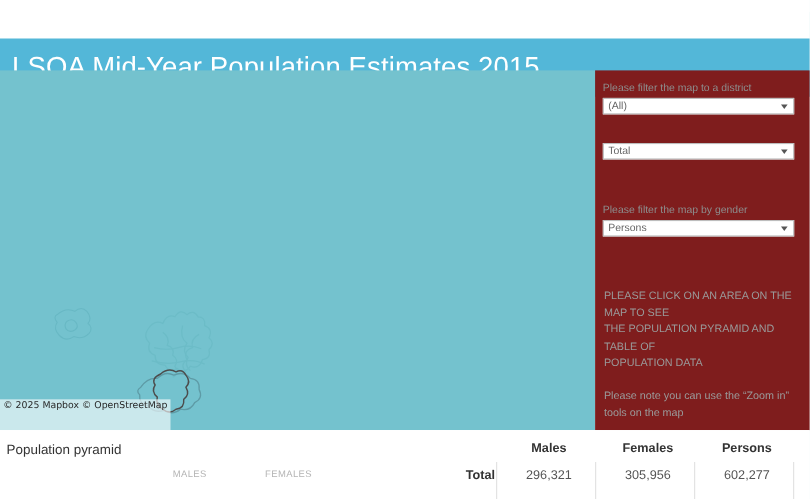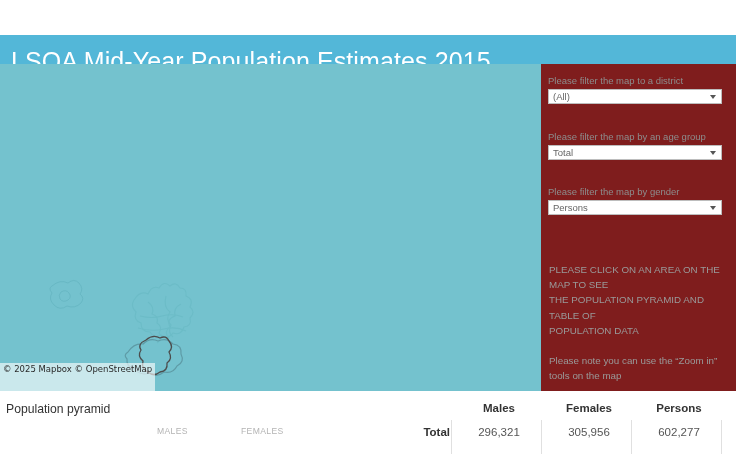--- a/index.html
+++ b/index.html
@@ -257,21 +257,20 @@
 
     <div class="ctrl-group" style="top:10px;">
       <div class="ctrl-label">Please filter the map to a district</div>
       <div class="ctrl-select">
         <div class="ctrl-value">(All)</div>
         <div class="ctrl-arrow"></div>
       </div>
     </div>
 
     <div class="ctrl-group" style="top:66px;">
-      <div class="ctrl-label">Please filter the map by an age group</div>
       <div class="ctrl-select">
         <div class="ctrl-value">Total</div>
         <div class="ctrl-arrow"></div>
       </div>
     </div>
 
     <div class="ctrl-group" style="top:121px;">
       <div class="ctrl-label">Please filter the map by gender</div>
       <div class="ctrl-select">
         <div class="ctrl-value">Persons</div>

